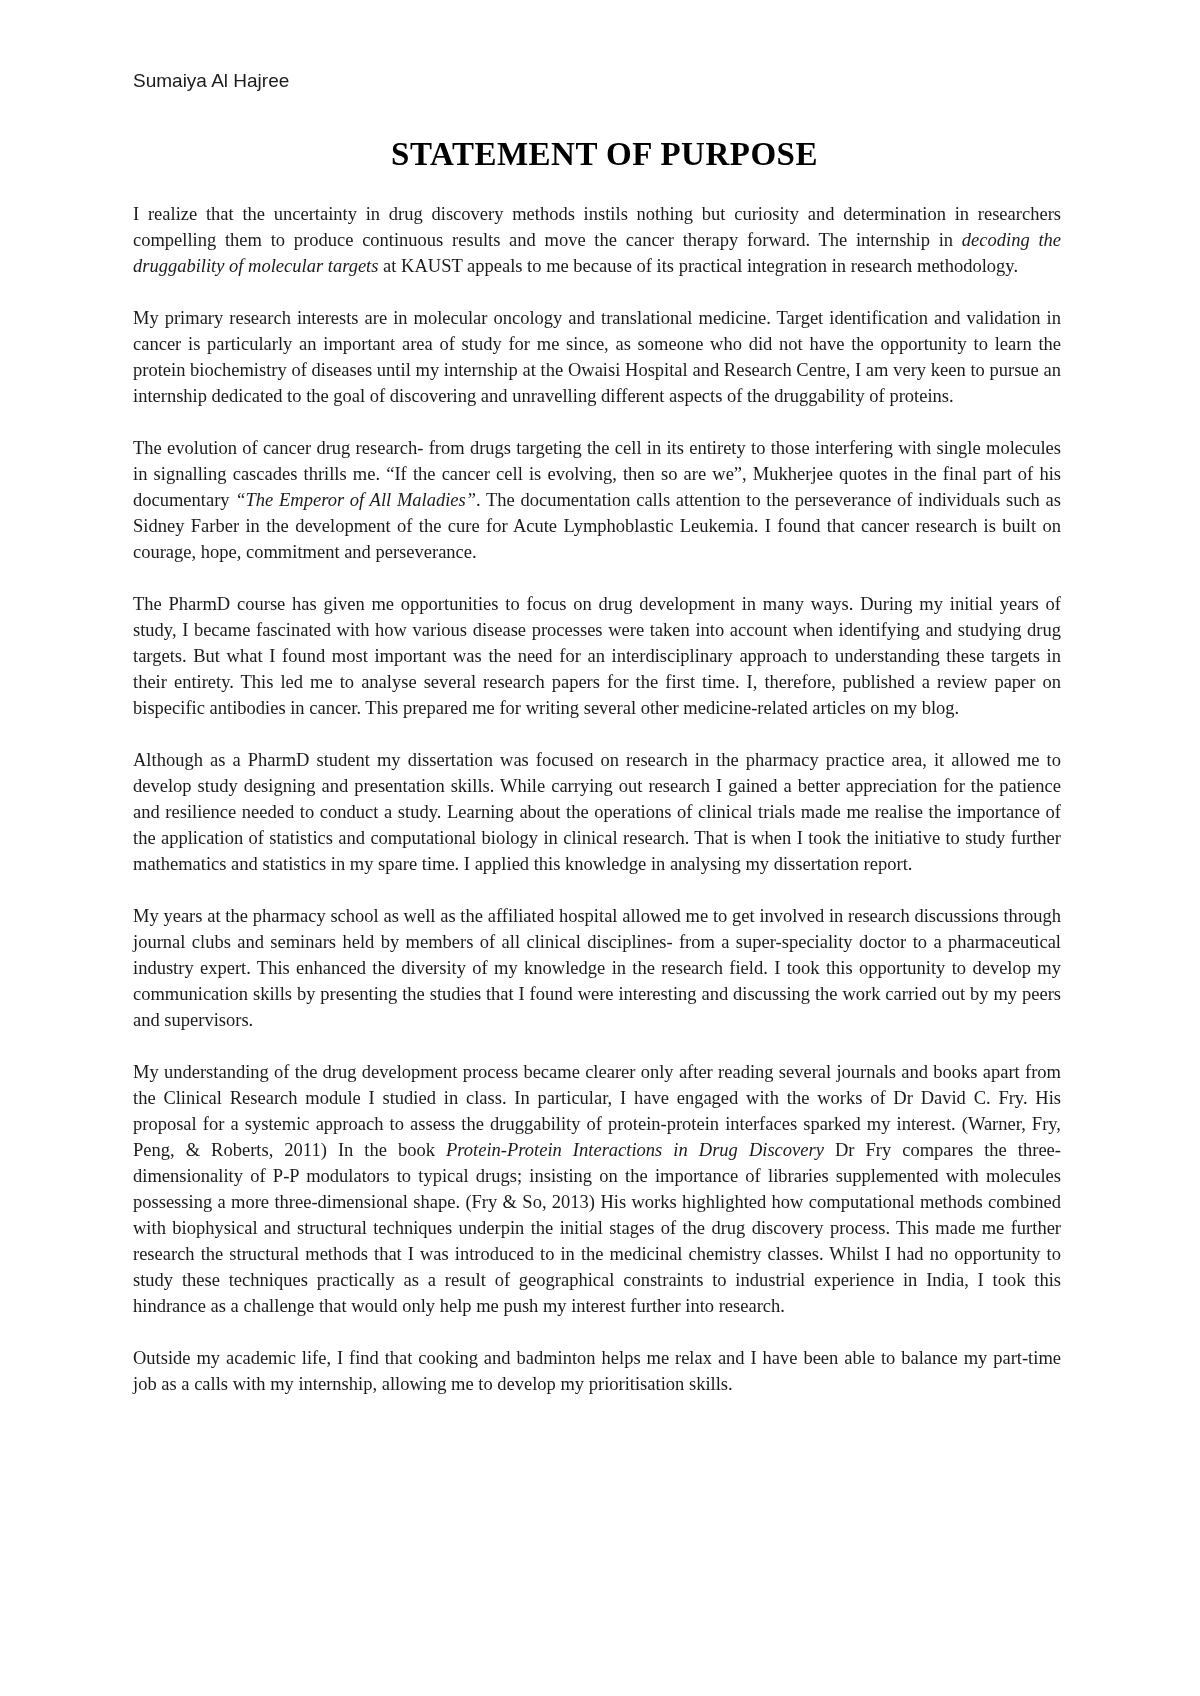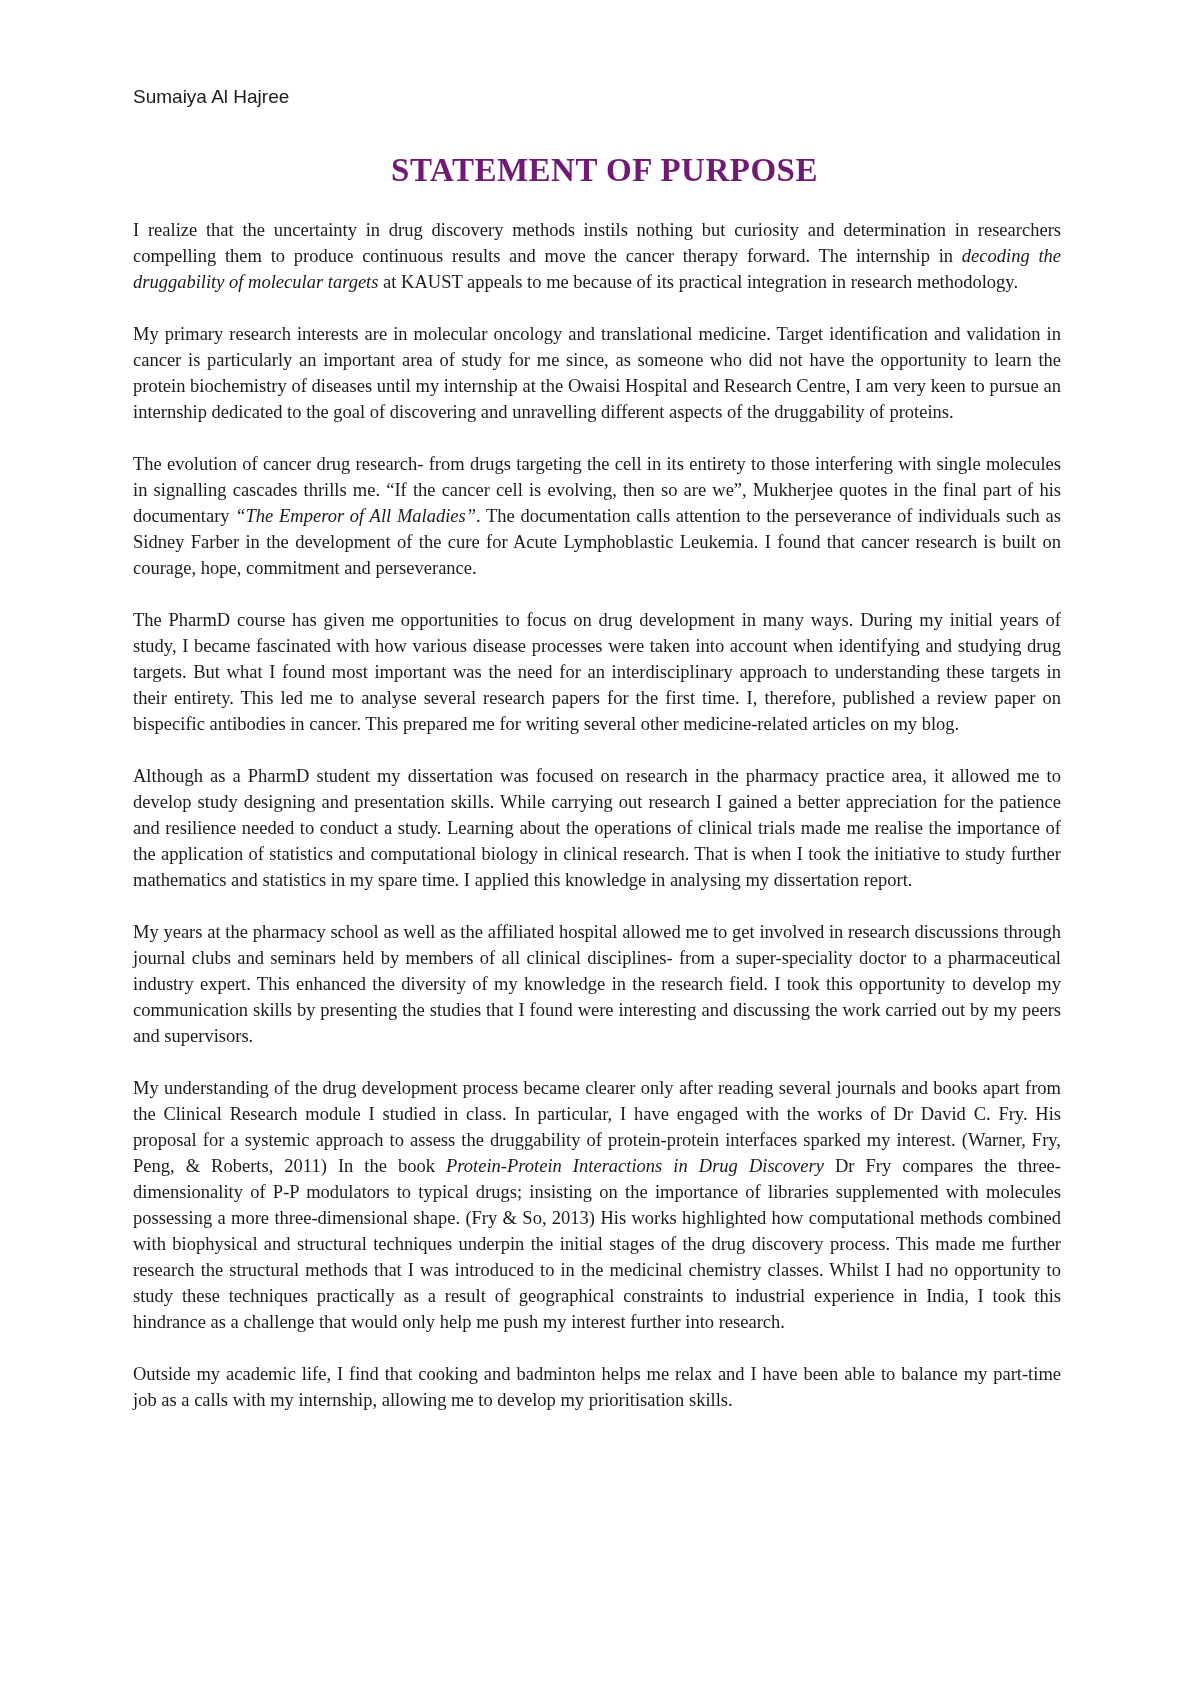--- a/index.html
+++ b/index.html
@@ -15,29 +15,29 @@
     background: #ffffff;
     box-sizing: border-box;
     padding: 70px 124px 0 133px;
     overflow: hidden;
   }
   .author {
     font-family: "Liberation Sans", sans-serif;
     font-size: 19px;
     line-height: 22px;
     color: #1b1b1b;
-    margin: 16px 0 42px 0;
+    margin: 0 0 42px 0;
   }
   .title {
     font-family: "Liberation Serif", serif;
     font-weight: bold;
     font-size: 33px;
     line-height: 40px;
     letter-spacing: 0.5px;
-    color: #701a75;
+    color: #000000;
     text-align: center;
     margin: 0 0 27px 0;
   }
   .doc-body {
     font-family: "Liberation Serif", serif;
     font-size: 18.5px;
     line-height: 26px;
     color: #1b1b1b;
   }
   .para {

